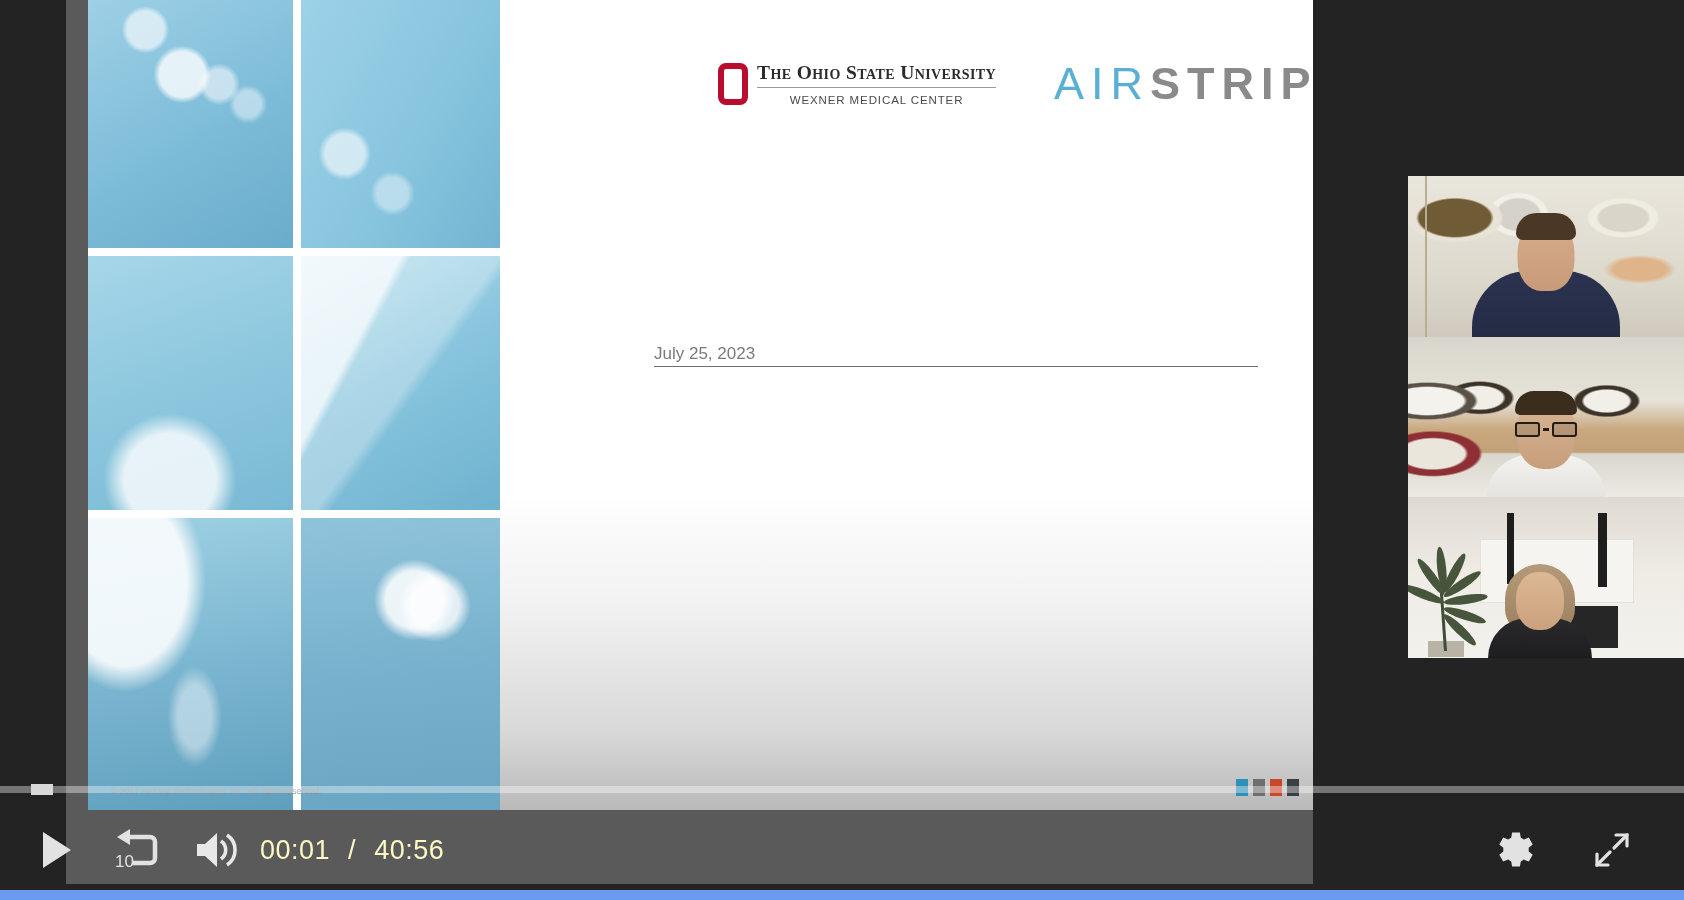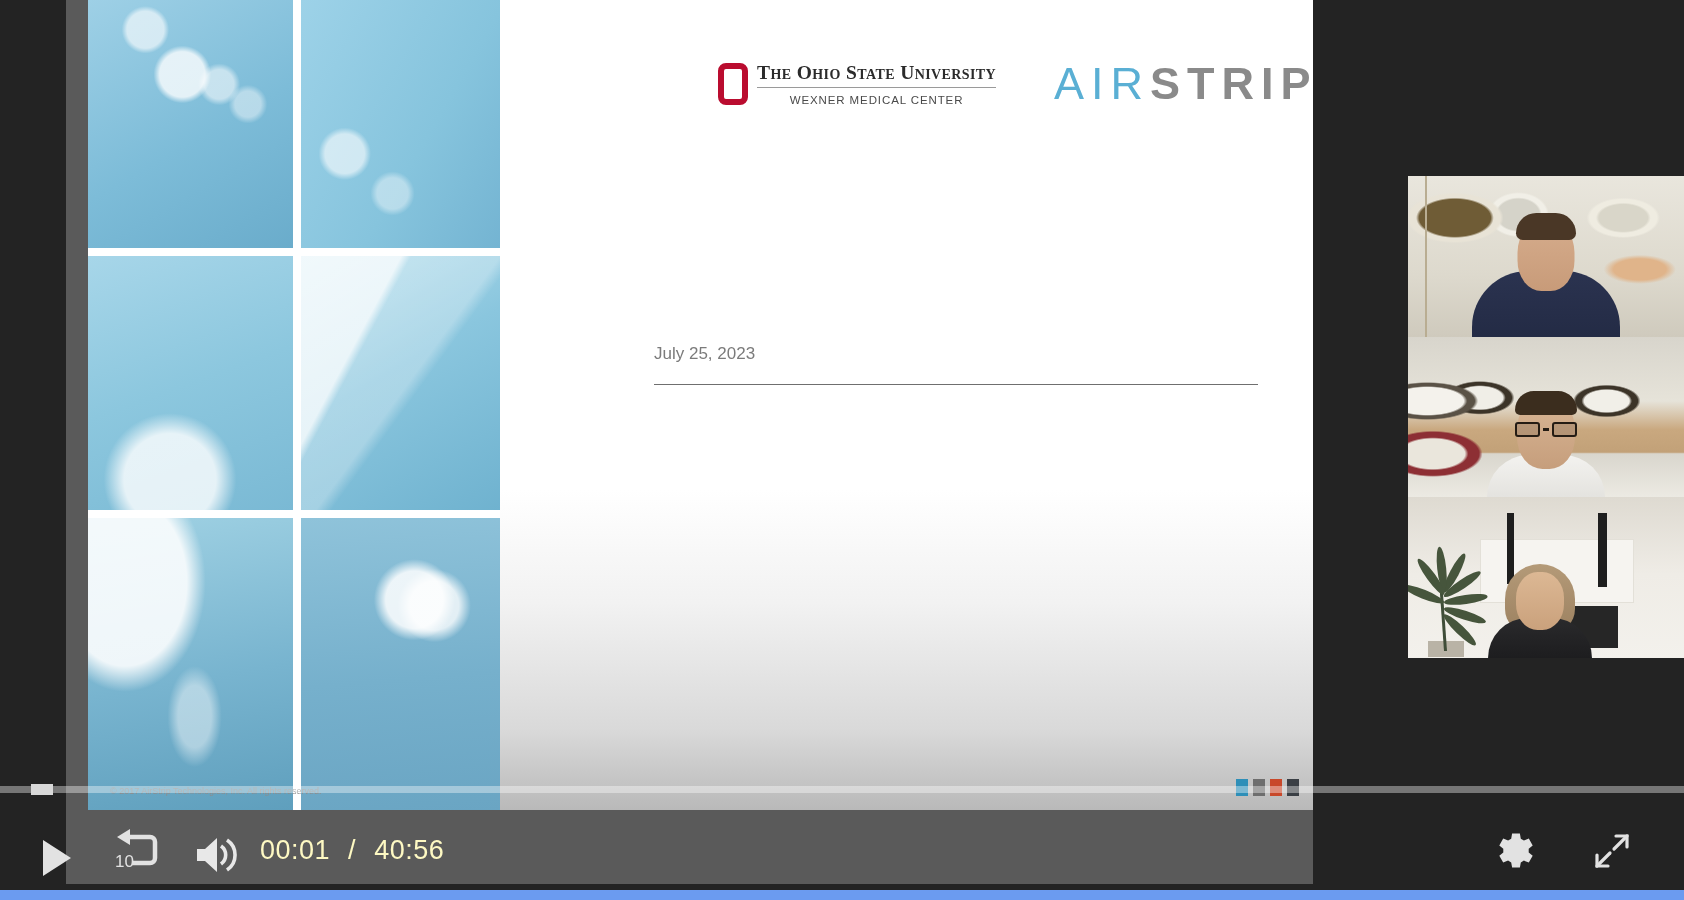--- a/index.html
+++ b/index.html
@@ -123,21 +123,21 @@
   .as-tm { font-size:15px; color:#8a8a8a; letter-spacing:0; margin-top:4px; }
 
   
   .title-block { position:absolute; left:566px; top:318px; width:620px; }
   .slide-title {
     font-size:40px; line-height:1.16; font-weight:400; color:#6e6e6e;
     letter-spacing:-0.2px;
   }
   .slide-date {
     margin-top:26px; font-size:17px; color:#7b7b7b;
-    padding-bottom:20px;
+    padding-bottom:2px;
     border-bottom:1.5px solid #6f6f6f;
     width:604px;
   }
 
   
   .slide-footer {
     position:absolute; left:0; bottom:14px; width:100%;
     display:flex; align-items:flex-end; justify-content:space-between;
     padding:0 14px 0 22px;
   }
@@ -275,21 +275,21 @@
   }
 
   
   .controls {
     position:absolute; left:0; bottom:10px; width:1684px; height:80px;
     display:flex; align-items:center;
   }
   .ctrl-left { display:flex; align-items:center; gap:0; padding-left:34px; }
   .ctrl-right { margin-left:auto; display:flex; align-items:center; gap:52px; padding-right:50px; }
 
-  .btn { background:none; border:0; cursor:pointer; display:flex; align-items:flex-end; justify-content:center; }
+  .btn { background:none; border:0; cursor:pointer; display:flex; align-items:center; justify-content:center; }
 
   .play-btn { width:46px; height:52px; margin-right:28px; }
   .play-tri {
     width:0; height:0;
     border-left:28px solid #e2e2e2;
     border-top:18px solid transparent;
     border-bottom:18px solid transparent;
   }
   .rw-btn { width:56px; height:52px; position:relative; margin-right:26px; }
   .vol-btn { width:52px; height:52px; margin-right:18px; }

